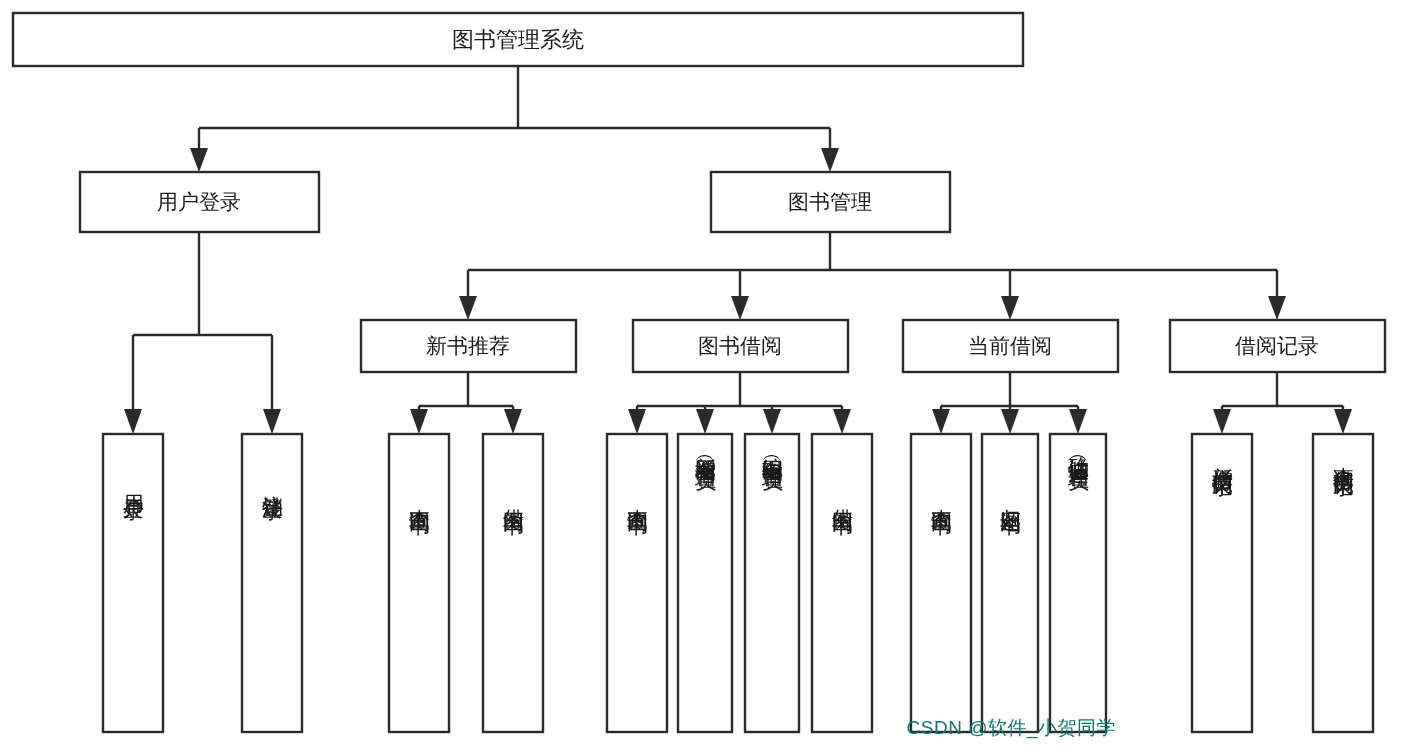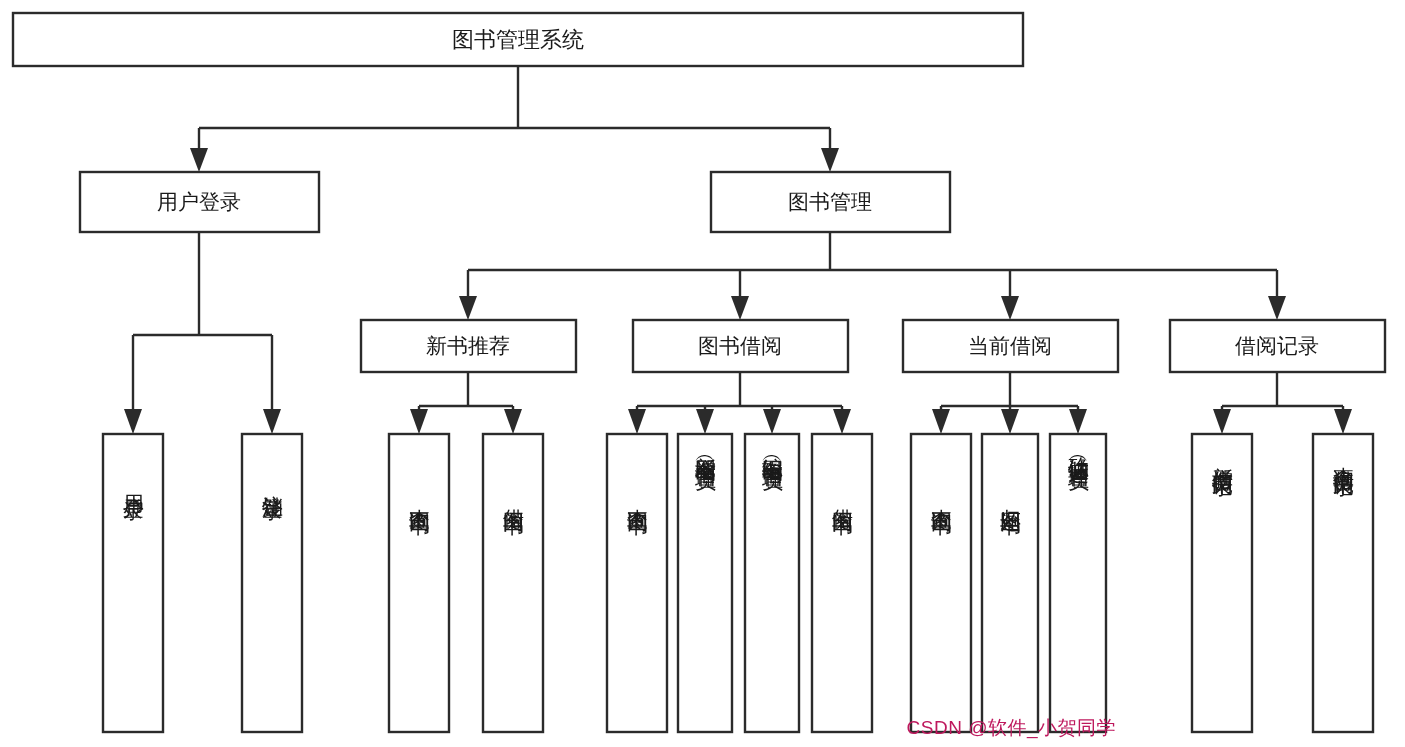--- a/index.html
+++ b/index.html
@@ -72,21 +72,21 @@
     color: #1a1a1a;
     letter-spacing: 2px;
     white-space: nowrap;
   }
   .watermark {
     position: absolute;
     right: 8px;
     bottom: 6px;
     font-family: "Liberation Sans", "DejaVu Sans", sans-serif;
     font-size: 19px;
-    color: #be185d;
+    color: #0f766e;
     letter-spacing: 0.5px;
     user-select: none;
   }
 </style>
 </head>
 <body>
 
 <div id="diagram-root">
 
   <svg class="diagram-canvas" viewBox="0 0 1405 747" xmlns="http://www.w3.org/2000/svg">

